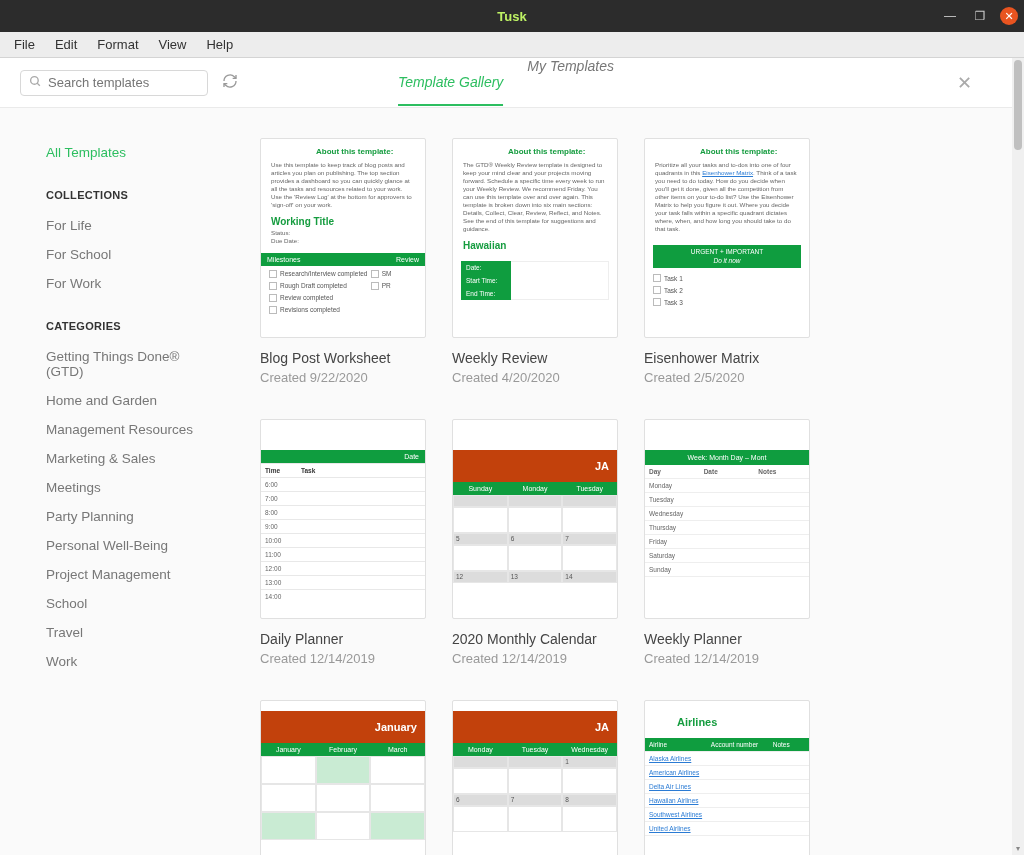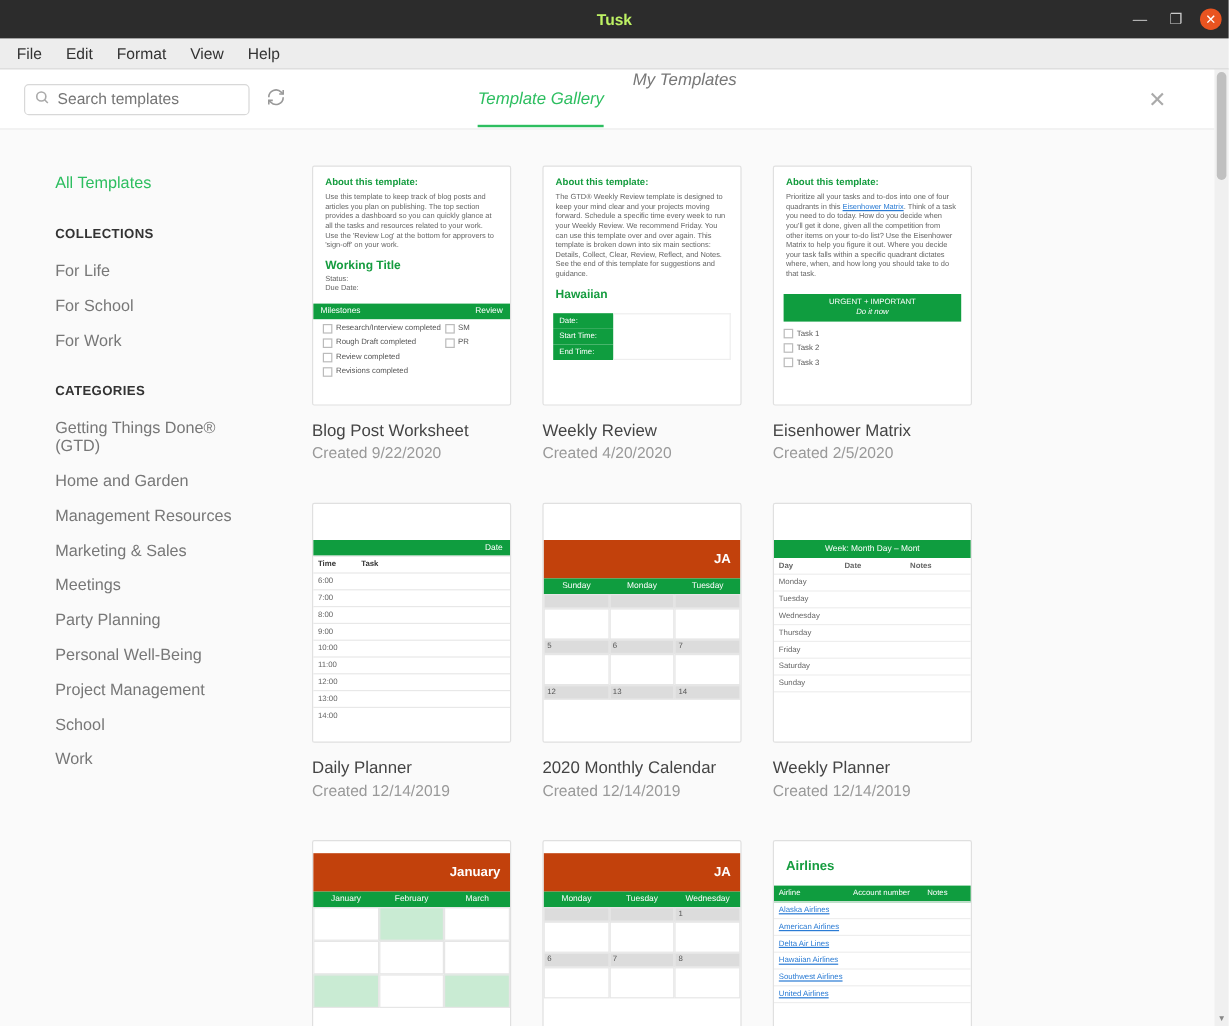--- a/index.html
+++ b/index.html
@@ -30,21 +30,21 @@
   .side-link.active { color: #2dbe60; font-weight: 500; }
   .side-header { color: #333; font-size: 11px; font-weight: 700; letter-spacing: 0.3px; margin: 22px 0 10px 0; text-transform: uppercase; }
   .grid { flex: 1; padding: 30px 20px 20px 20px; overflow-y: hidden; }
   .row { display: flex; gap: 26px; margin-bottom: 34px; }
   .card-wrap { width: 166px; }
   .card { width: 166px; height: 200px; background: #fff; border: 1px solid #e0e0e0; border-radius: 2px; overflow: hidden; cursor: pointer; position: relative; }
   .card-title { font-size: 14px; color: #444; margin: 12px 0 4px 0; }
   .card-meta { font-size: 13px; color: #999; }
   
   .thumb-pad { padding: 8px 10px; font-size: 7px; color: #555; line-height: 1.35; }
-  .thumb-green-h { color: #159c3f; font-size: 8px; font-weight: 600; margin-bottom: 3px; }
+  .thumb-green-h { color: #159c3f; font-size: 8px; font-weight: 600; margin-bottom: 3px; margin-left: 45px; }
   .thumb-green-h2 { color: #159c3f; font-size: 10px; font-weight: 600; margin-top: 6px; }
   .tiny-text { font-size: 6.2px; color: #666; line-height: 1.3; }
   .tiny-link { color: #2a7bd4; text-decoration: underline; }
   .bar-green { background: #0f9d3f; color: #fff; font-size: 7px; padding: 3px 6px; display: flex; justify-content: space-between; }
   .bar-green-full { background: #0f9d3f; color: #fff; font-size: 7px; padding: 4px 0; text-align: center; }
   .chk { display: flex; align-items: center; gap: 3px; padding: 2px 0; font-size: 6.5px; color: #555; }
   .chk::before { content: ""; width: 6px; height: 6px; border: 1px solid #bbb; }
   .table-line { border-top: 1px solid #e8e8e8; display: flex; }
   .cell { font-size: 6.5px; padding: 3px 4px; flex: 1; color: #666; }
   .cell-head { font-weight: 600; color: #333; }
@@ -129,20 +129,21 @@
         <div class="side-header">CATEGORIES</div>
         <div class="side-link">Getting Things Done® (GTD)</div>
         <div class="side-link">Home and Garden</div>
         <div class="side-link">Management Resources</div>
         <div class="side-link">Marketing &amp; Sales</div>
         <div class="side-link">Meetings</div>
         <div class="side-link">Party Planning</div>
         <div class="side-link">Personal Well-Being</div>
         <div class="side-link">Project Management</div>
         <div class="side-link">School</div>
+        <div class="side-link">Travel</div>
         <div class="side-link">Work</div>
       </div>
 
       <div class="grid">
 
         <div class="row">
 
           <div class="card-wrap">
             <div class="card">
               <div class="thumb-pad">
@@ -417,21 +418,21 @@
                   <div class="cal-c"></div>
                   <div class="cal-c"></div>
                   <div class="cal-c"></div>
                 </div>
             </div>
           </div>
 
           <div class="card-wrap">
             <div class="card" style="height:160px;">
               <div class="thumb-pad">
-                <div class="thumb-green-h2" style="font-size:11px;">Airlines</div>
+                <div class="thumb-green-h2" style="font-size:11px;margin-left:22px;">Airlines</div>
               </div>
               <div class="air-row air-head">
                   <div class="c">Airline</div>
                   <div class="c">Account number</div>
                   <div class="c" style="flex:0.6;">Notes</div>
                 </div>
               <span class="air-link">Alaska Airlines</span>
               <span class="air-link">American Airlines</span>
               <span class="air-link">Delta Air Lines</span>
               <span class="air-link">Hawaiian Airlines</span>

